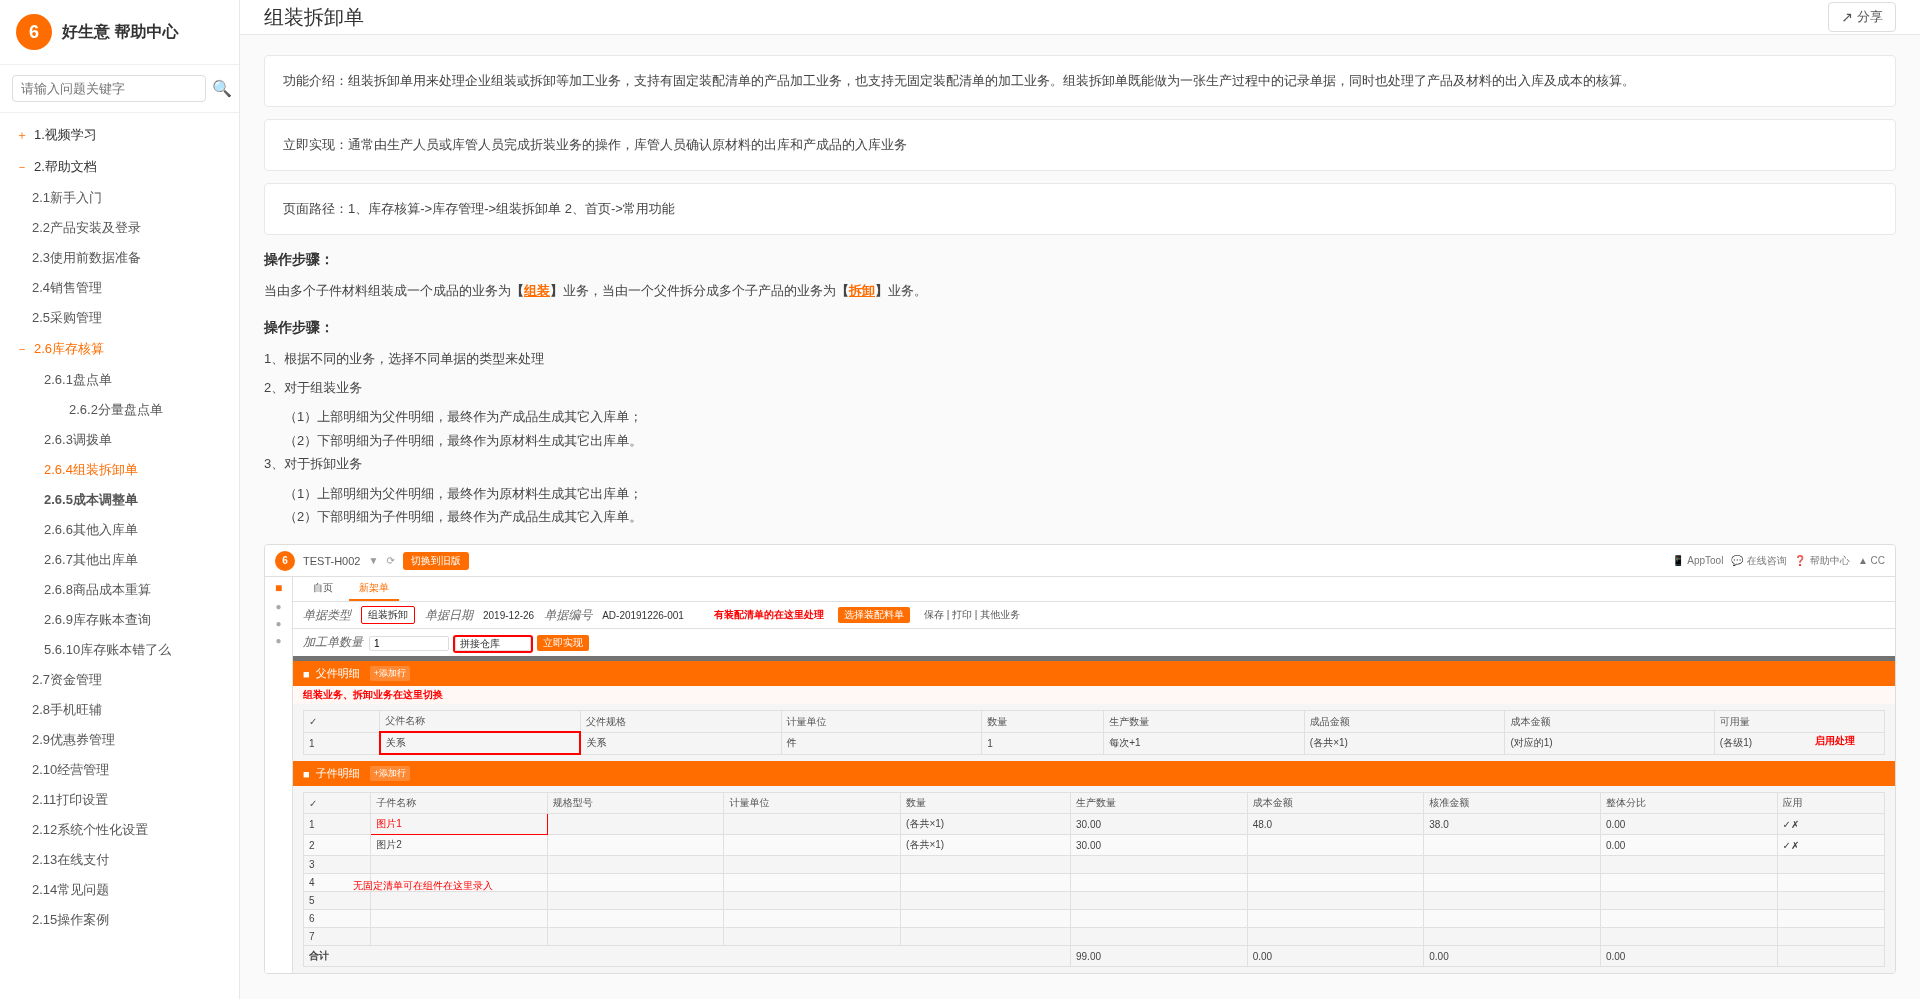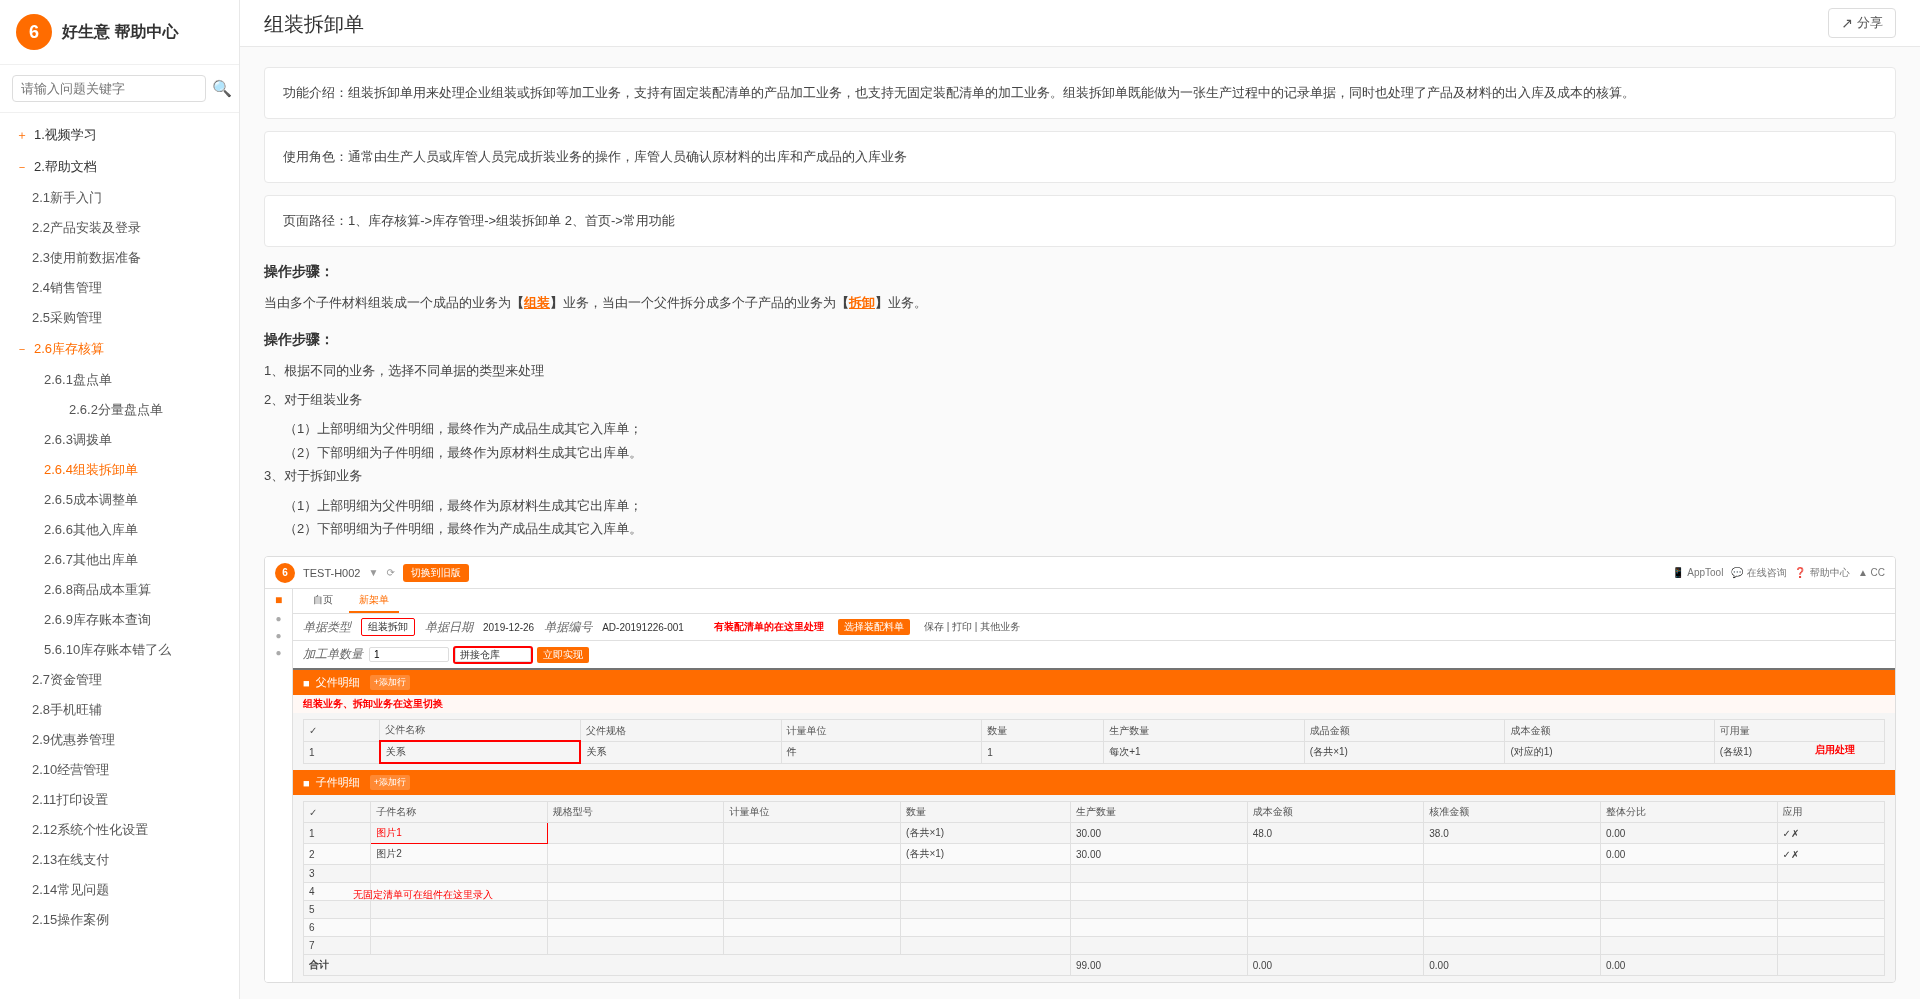--- a/index.html
+++ b/index.html
@@ -93,23 +93,23 @@
     
     .main {
       flex: 1;
       display: flex;
       flex-direction: column;
       overflow: hidden;
     }
     .main-header {
       background: #fff;
       border-bottom: 1px solid #e8e8e8;
-      padding: 8px 24px;
-      display: flex;
-      align-items: flex-end;
+      padding: 2px 24px;
+      display: flex;
+      align-items: center;
       justify-content: space-between;
     }
     .page-title {
       font-size: 20px;
       font-weight: 500;
       color: #333;
     }
     .share-btn {
       display: flex;
       align-items: center;
@@ -239,24 +239,24 @@
       border-bottom: 2px solid transparent;
       cursor: pointer;
     }
     .mock-tab.active-tab {
       color: #ff6c00;
       border-bottom: 2px solid #ff6c00;
     }
     .mock-toolbar {
       background: #fff;
       display: flex;
-      align-items: center;
+      align-items: flex-end;
       gap: 6px;
       padding: 5px 10px;
-      border-bottom: 2px solid #737373;
+      border-bottom: 5px solid #737373;
       flex-wrap: wrap;
     }
     .mock-input-small {
       border: 1px solid #ddd;
       border-radius: 2px;
       padding: 1px 4px;
       width: 80px;
       font-size: 10px;
       background: #fff;
     }
@@ -358,21 +358,21 @@
 
     <div class="nav-item" style="padding-left:16px;">
       <span class="prefix-minus" style="color:#ff6c00;">－</span>
       <span style="color:#ff6c00;">2.6库存核算</span>
     </div>
 
     <div class="nav-sub-item" style="padding-left:44px;">2.6.1盘点单</div>
     <div class="nav-sub-item" style="padding-left:69px;">2.6.2分量盘点单</div>
     <div class="nav-sub-item" style="padding-left:44px;">2.6.3调拨单</div>
     <div class="nav-sub-item active" style="padding-left:44px;color:#ff6c00;">2.6.4组装拆卸单</div>
-    <div class="nav-sub-item" style="padding-left:44px;">2.6.5成本调整单</div>
+    <div class="nav-sub-item" style="padding-left:44px;font-weight:bold;">2.6.5成本调整单</div>
     <div class="nav-sub-item" style="padding-left:44px;">2.6.6其他入库单</div>
     <div class="nav-sub-item" style="padding-left:44px;">2.6.7其他出库单</div>
     <div class="nav-sub-item" style="padding-left:44px;">2.6.8商品成本重算</div>
     <div class="nav-sub-item" style="padding-left:44px;">2.6.9库存账本查询</div>
     <div class="nav-sub-item" style="padding-left:44px;">5.6.10库存账本错了么</div>
 
     <div class="nav-sub-item">2.7资金管理</div>
     <div class="nav-sub-item">2.8手机旺辅</div>
     <div class="nav-sub-item">2.9优惠券管理</div>
     <div class="nav-sub-item">2.10经营管理</div>
@@ -393,21 +393,21 @@
     </button>
   </div>
 
   <div class="main-content">
 
     <div class="info-block">
       <span>功能介绍：组装拆卸单用来处理企业组装或拆卸等加工业务，支持有固定装配清单的产品加工业务，也支持无固定装配清单的加工业务。组装拆卸单既能做为一张生产过程中的记录单据，同时也处理了产品及材料的出入库及成本的核算。</span>
     </div>
 
     <div class="info-block">
-      <span>使用角色：通常由生产人员或库管人员完成折装业务的操作，库管人员确认原材料的出库和产成品的入库业务</span>
+      <span>立即实现：通常由生产人员或库管人员完成折装业务的操作，库管人员确认原材料的出库和产成品的入库业务</span>
     </div>
 
     <div class="info-block">
       <span>页面路径：1、库存核算-&gt;库存管理-&gt;组装拆卸单 2、首页-&gt;常用功能</span>
     </div>
 
     <div class="section-title">操作步骤：</div>
 
 
     <div class="step-text">

